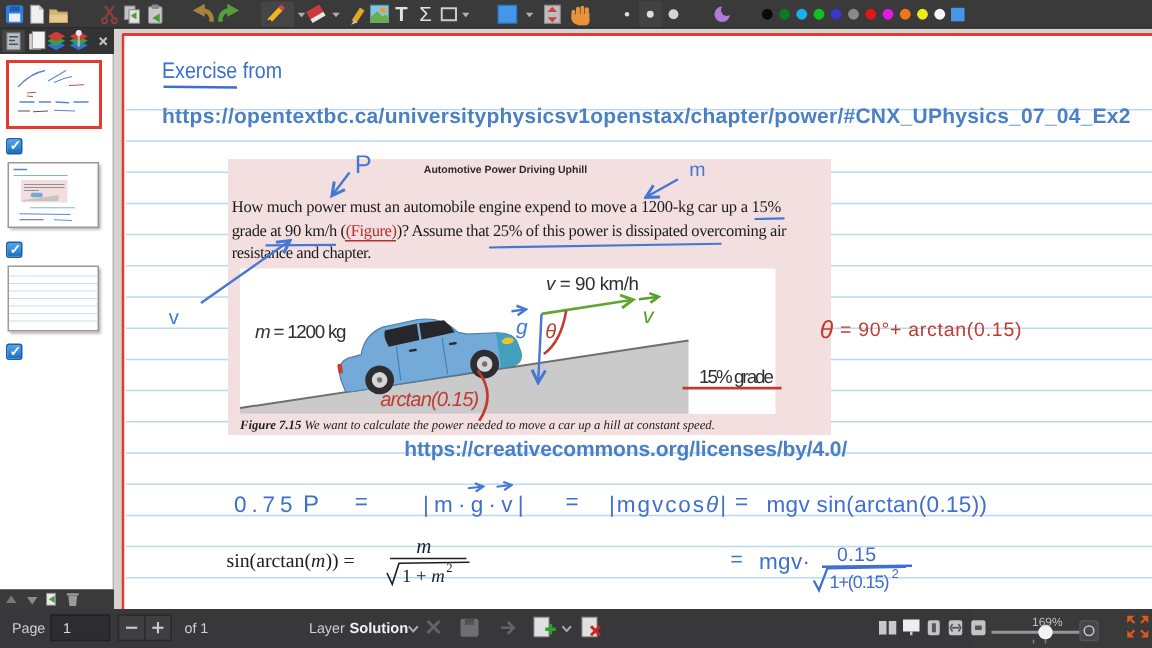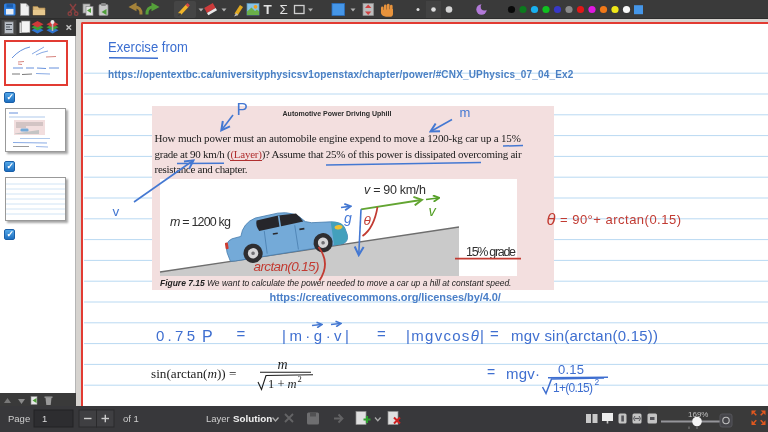--- a/index.html
+++ b/index.html
@@ -6,27 +6,27 @@
 html,body { width:768px; height:432px; overflow:hidden; background:#3a3a3a; font-family:"Liberation Sans",sans-serif; }
 #screen { position:relative; width:768px; height:432px; overflow:hidden; }
 #toolbar { position:absolute; left:0; top:0; width:768px; height:19px; background:#3a3a3a; border-bottom:1px solid #2d2d2d; z-index:20; }
 #sbicons { position:absolute; left:0; top:19px; width:76px; height:17px; background:#333333; z-index:20; }
 #sblist  { position:absolute; left:0; top:36px; width:76px; height:357px; background:#ffffff; border-right:1px solid #b5b5b5; z-index:20; }
 #sbbottom{ position:absolute; left:0; top:393px; width:76px; height:13px; background:#3a3a3a; z-index:20; }
 #gutter  { position:absolute; left:76px; top:19px; width:692px; height:387px; background:#d6d3cf; z-index:1; }
 #page    { position:absolute; left:81px; top:22px; width:687px; height:384px; background:#ffffff; border-left:2.5px solid #e23b32; border-top:2.5px solid #e23b32; border-radius:2px 0 0 0; z-index:2; }
 #statusbar { position:absolute; left:0; top:406px; width:648px; height:26px; background:#38383b; z-index:20; }
 #rules { position:absolute; left:0; top:0; z-index:3; }
-#topurl { position:absolute; left:108px; top:68.5px; font-size:10px; font-weight:bold; letter-spacing:0.17px; color:#4b80c4; z-index:4; }
-#cclink { position:absolute; left:269.5px; top:290.5px; font-size:11px; font-weight:bold; letter-spacing:-0.08px; color:#4a7fc8; z-index:4; }
+#topurl { position:absolute; left:108px; top:68.5px; font-size:14px; font-weight:bold; letter-spacing:0.17px; color:#4b80c4; z-index:4; }
+#cclink { position:absolute; left:269.5px; top:290.5px; font-size:14px; font-weight:bold; letter-spacing:-0.08px; color:#4a7fc8; z-index:4; }
 #pinkbox { position:absolute; left:152px; top:106px; width:402px; height:184px; background:#f3dfdf; z-index:5; }
 .ptl { position:absolute; left:2.5px; font-family:"Liberation Serif",serif; font-size:11px; color:#1c1c1c; white-space:nowrap; }
 #pinktitle { position:absolute; left:185px; top:3.5px; transform:translateX(-50%); font-size:7px; font-weight:bold; color:#2b2b2b; white-space:nowrap; }
 #figwhite { position:absolute; left:8px; top:73px; width:357px; height:97px; background:#ffffff; }
-#figcap { position:absolute; left:8px; top:172px; width:365px; font-family:Liberation Sans, sans-serif; font-style:italic; font-size:8.5px; letter-spacing:-0.02px; color:#222; white-space:nowrap; }
+#figcap { position:absolute; left:8px; top:172px; width:365px; font-family:Liberation Serif, serif; font-style:italic; font-size:8.5px; letter-spacing:-0.02px; color:#222; white-space:nowrap; }
 #mainsvg { position:absolute; left:0; top:0; z-index:10; pointer-events:none; }
 .thumb { position:absolute; left:5px; width:61px; height:44px; background:#fff; border:1px solid #999; box-shadow:1.5px 1.5px 2px rgba(0,0,0,.35); overflow:hidden; }
 .cbx { position:absolute; left:4px; width:11px; height:11px; background:linear-gradient(#53a7e8,#1d6fc0); border:1px solid #1a5fa8; border-radius:2px; }
 .cbx:after { content:"✓"; position:absolute; left:1.5px; top:-1px; color:#fff; font-size:9px; font-weight:bold; }
 </style>
 </head>
 <body>
 <div id="screen">
   <div id="gutter"></div>
   <div id="page"></div>
@@ -48,21 +48,21 @@
       <line x1="84" y1="343.6" x2="768" y2="343.6"></line>
       <line x1="84" y1="364.4" x2="768" y2="364.4"></line>
       <line x1="84" y1="385.2" x2="768" y2="385.2"></line>
     </g>
   </svg>
   <div id="topurl">https://opentextbc.ca/universityphysicsv1openstax/chapter/power/#CNX_UPhysics_07_04_Ex2</div>
   <div id="cclink">https://creativecommons.org/licenses/by/4.0/</div>
   <div id="pinkbox">
     <div id="pinktitle">Automotive Power Driving Uphill</div>
     <div class="ptl" style="top:25.7px; letter-spacing:-0.19px;" id="pl1">How much power must an automobile engine expend to move a 1200-kg car up a 15%</div>
-    <div class="ptl" style="top:41.5px; letter-spacing:-0.26px;" id="pl2">grade at 90 km/h (<span style="color:#b03030;border-bottom:1px solid #b03030;">(Layer)</span>)? Assume that 25% of this power is dissipated overcoming air</div>
+    <div class="ptl" style="top:41.5px; letter-spacing:-0.26px;" id="pl2">grade at 90 km/h (<span style="color:#b03030;border-bottom:1px solid #b03030;">(Figure)</span>)? Assume that 25% of this power is dissipated overcoming air</div>
     <div class="ptl" style="top:57.2px; letter-spacing:-0.28px;" id="pl3">resistance and chapter.</div>
     <div id="figwhite"></div>
     <div id="figcap"><b>Figure 7.15</b> We want to calculate the power needed to move a car up a hill at constant speed.</div>
   </div>
   <svg id="mainsvg" width="768" height="432" font-family="&quot;Liberation Sans&quot;,sans-serif">
     <defs>
       <marker id="mb" viewBox="0 0 10 10" refX="7.5" refY="5" markerWidth="7" markerHeight="7" orient="auto">
           <path d="M1,1 L8.5,5 L1,9" fill="none" stroke="#4478d2" stroke-width="1.8"></path>
         </marker>
       <marker id="mg" viewBox="0 0 10 10" refX="7.5" refY="5" markerWidth="6" markerHeight="6" orient="auto">

